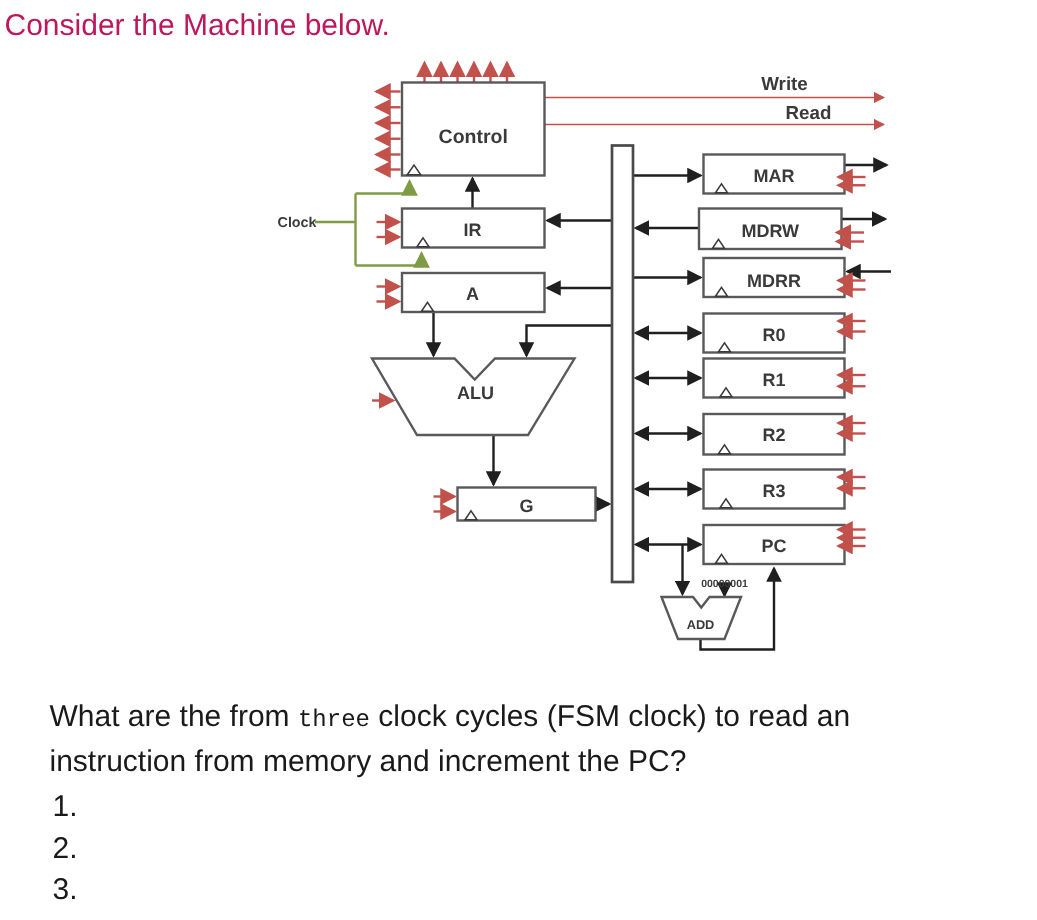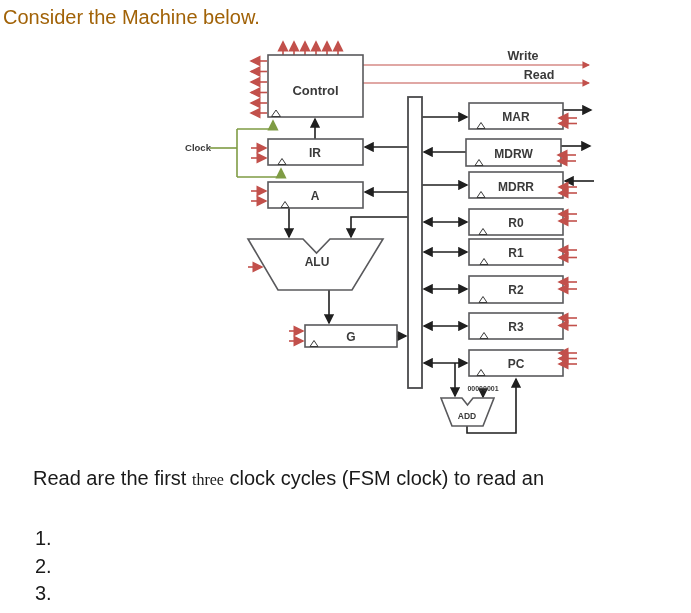--- a/index.html
+++ b/index.html
@@ -1,30 +1,30 @@
 <!DOCTYPE html>
 <html><head>
 <meta charset="utf-8">
 <style>
   html,body{margin:0;padding:0;background:#ffffff;}
   body{width:691px;height:613px;position:relative;overflow:hidden;
        font-family:"Liberation Sans",sans-serif;color:#1a1a1a;}
-  .page-title{position:absolute;left:3px;top:6px;font-size:20px;color:#a16207;}
+  .page-title{position:absolute;left:3px;top:6px;font-size:20px;color:#be185d;}
   svg{position:absolute;left:0;top:0;}
   svg text{font-family:"Liberation Sans",sans-serif;fill:#3a3a3a;font-weight:600;}
   .box{fill:#ffffff;stroke:#59595c;stroke-width:1.6;}
   .bus{fill:#ffffff;stroke:#4a4a4c;stroke-width:1.8;}
   .blk{stroke:#1f1f1f;stroke-width:1.6;fill:none;}
   .red{stroke:#c2504b;stroke-width:1.6;fill:none;}
   .redthin{stroke:#c2504b;stroke-width:1.1;fill:none;}
   .grn{stroke:#7f9c44;stroke-width:1.6;fill:none;}
   .tri{fill:#ffffff;stroke:#3a3a3a;stroke-width:1;}
   .question{position:absolute;left:33px;top:464px;width:645px;
             font-size:20px;line-height:28px;color:#1a1a1a;}
-  .question .em{font-family:Liberation Serif, serif;font-size:16px;text-align:center;}
+  .question .em{font-family:Liberation Mono, monospace;font-size:16px;text-align:center;}
   .qlist{position:absolute;left:35px;top:525px;font-size:20px;line-height:27.5px;color:#1a1a1a;}
 </style>
 </head>
 <body>
 
 <div class="page-title">Consider the Machine below.</div>
 
 <svg width="691" height="613" viewBox="0 0 691 613">
   <defs>
     <marker id="mb" viewBox="0 0 10 10" refX="8.5" refY="5" markerWidth="6.5" markerHeight="6.5" orient="auto-start-reverse">
@@ -167,20 +167,21 @@
   <text x="516" y="227" text-anchor="middle" font-size="12">R0</text>
   <text x="516" y="257" text-anchor="middle" font-size="12">R1</text>
   <text x="516" y="294" text-anchor="middle" font-size="12">R2</text>
   <text x="516" y="331" text-anchor="middle" font-size="12">R3</text>
   <text x="516" y="368" text-anchor="middle" font-size="12">PC</text>
   <text x="467" y="419" text-anchor="middle" font-size="8.5">ADD</text>
   <text x="483" y="391" text-anchor="middle" font-size="7">00000001</text>
 </svg>
 
 <div class="question">
-  <div><span>Read are the first </span><span class="em">three</span><span> clock cycles (FSM clock) to read an</span></div>
+  <div><span>What are the from </span><span class="em">three</span><span> clock cycles (FSM clock) to read an</span></div>
+  <div>instruction from memory and increment the PC?</div>
 </div>
 
 <div class="qlist">
   <div>1.</div>
   <div>2.</div>
   <div>3.</div>
 </div>
 
 </body></html>

